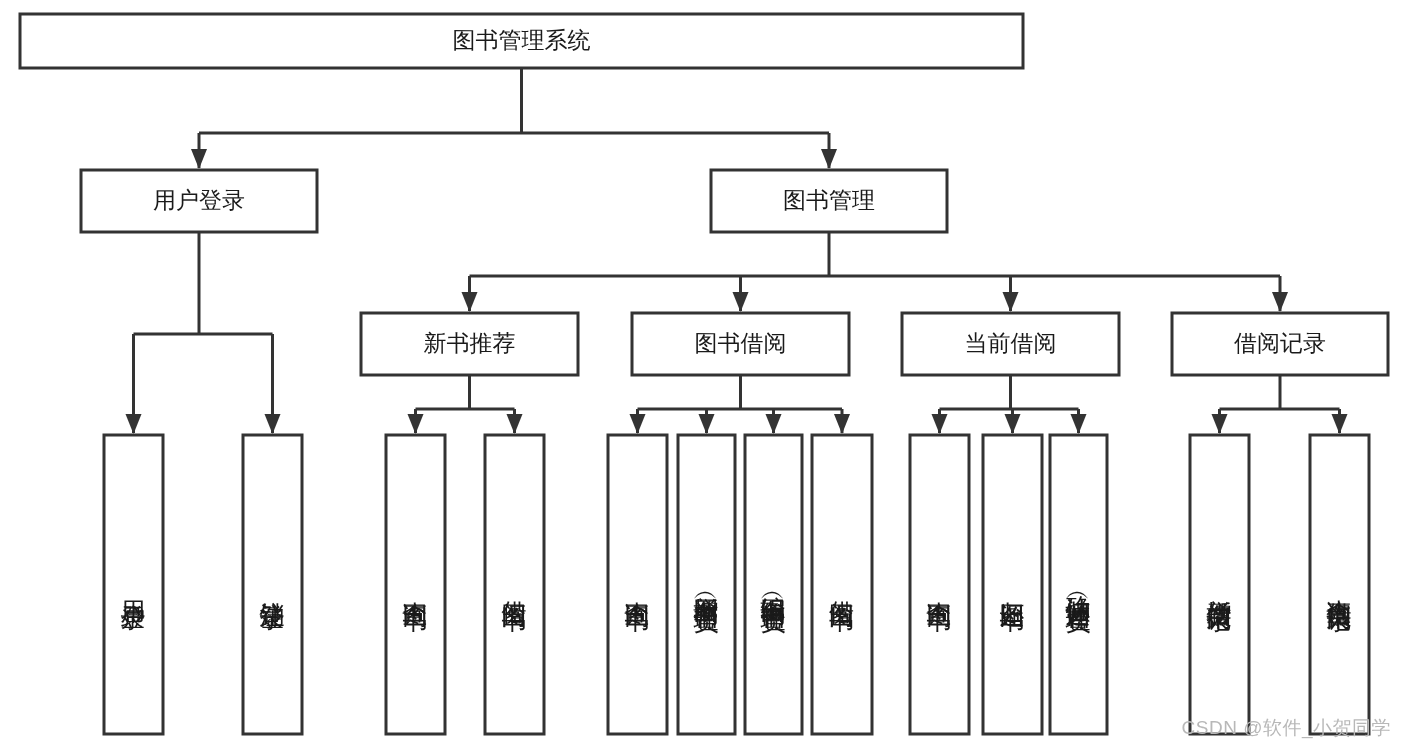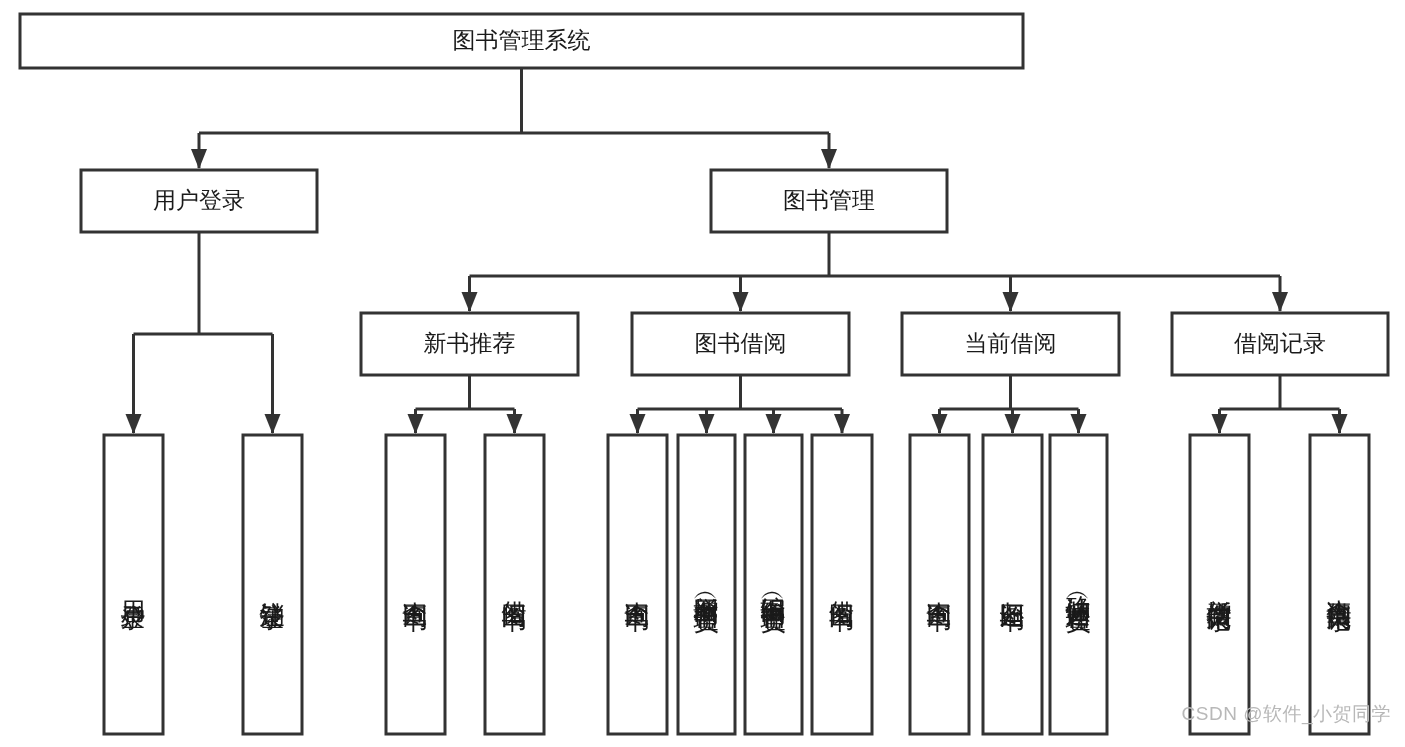--- a/index.html
+++ b/index.html
@@ -44,21 +44,21 @@
   .node-label-h {
     font-family: "Liberation Sans", "DejaVu Sans", sans-serif;
     font-size: 23px;
     fill: #1a1a1a;
     text-anchor: middle;
     dominant-baseline: middle;
   }
   .watermark {
     position: absolute;
     right: 14px;
-    bottom: 20px;
+    bottom: 6px;
     font-family: "Liberation Sans", "DejaVu Sans", sans-serif;
     font-size: 19px;
     color: #b8b8b8;
     white-space: nowrap;
     letter-spacing: 0.5px;
     pointer-events: none;
   }
   .vnode {
     position: absolute;
     box-sizing: border-box;

